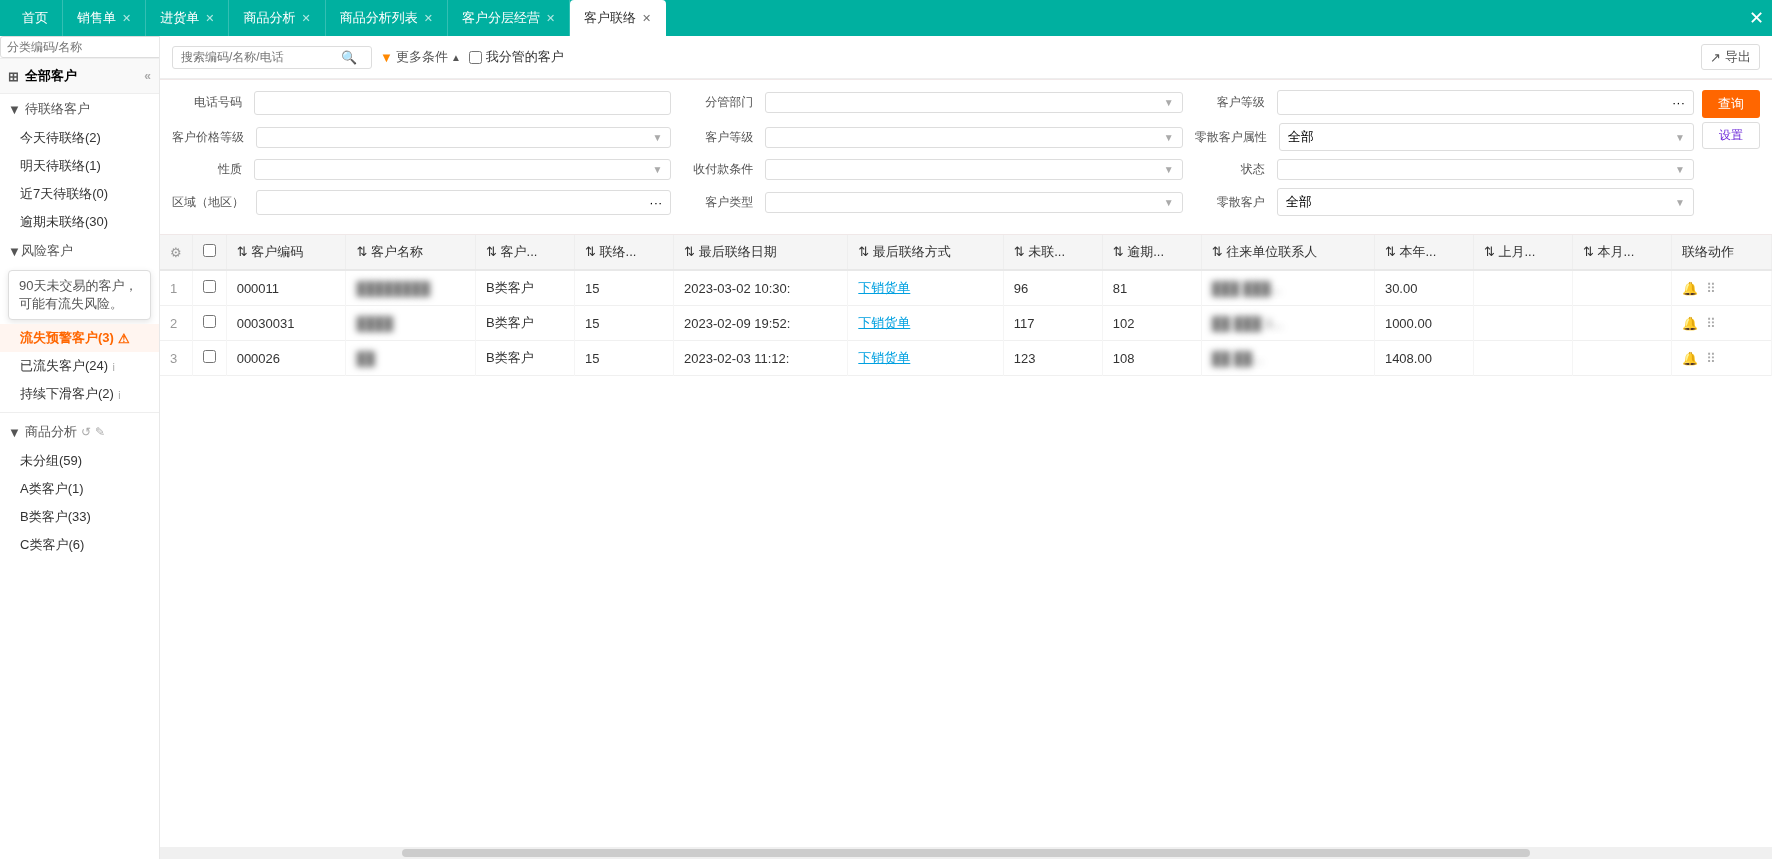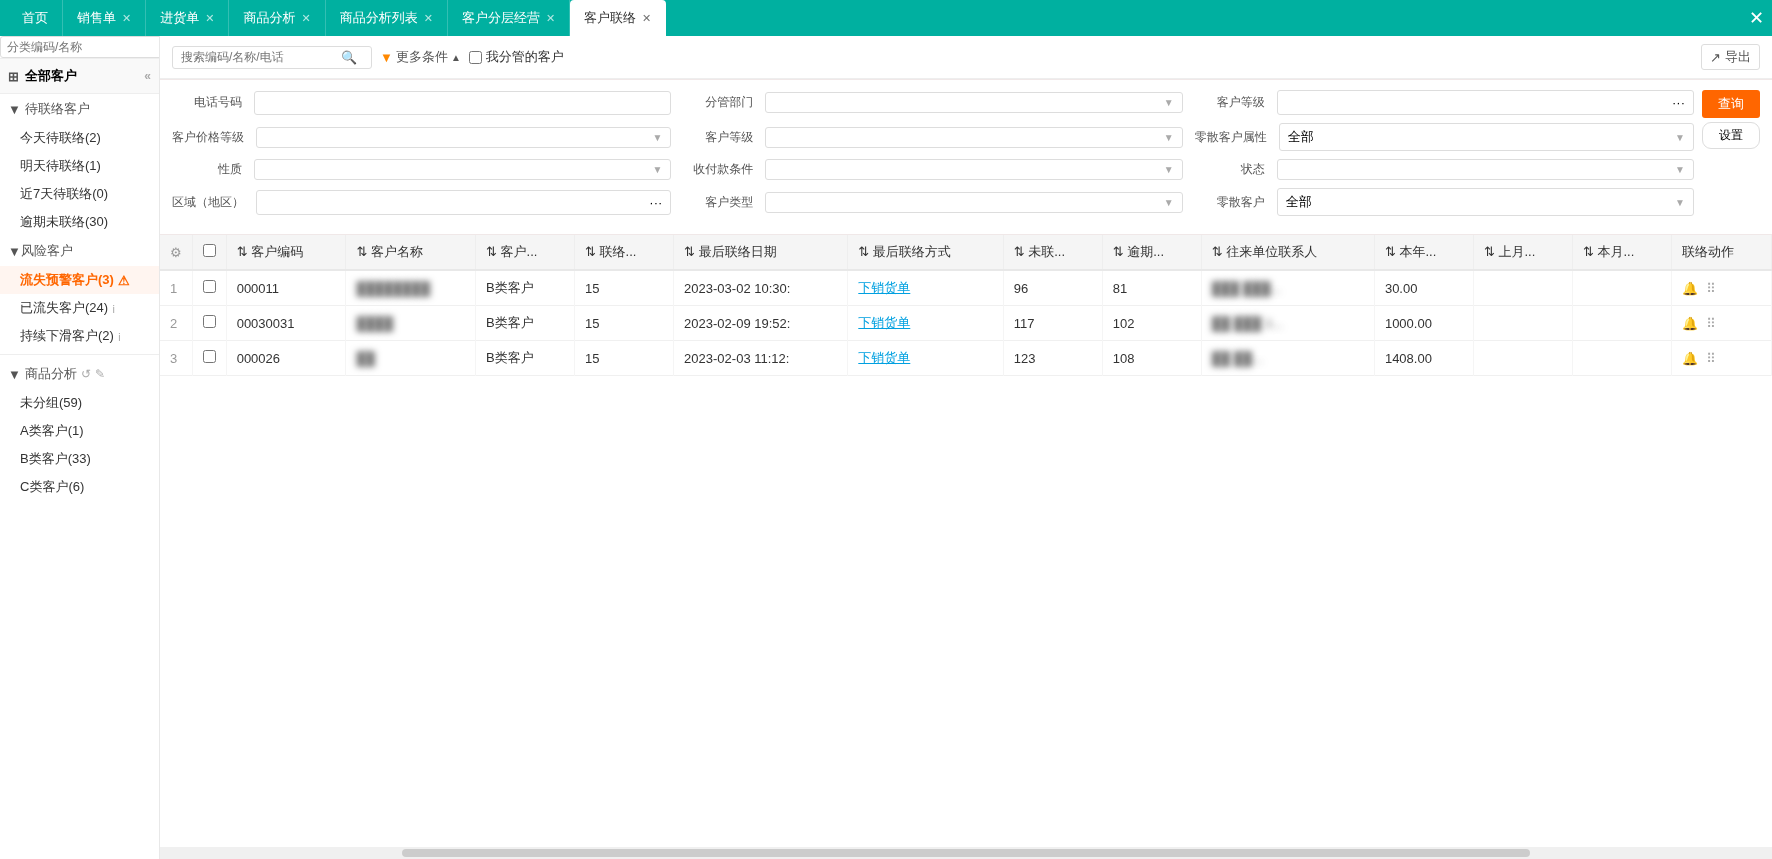--- a/index.html
+++ b/index.html
@@ -48,21 +48,21 @@
 
     
     .filter-panel { background: #fff; border: 1px solid #f0e8e8; border-left: none; border-right: none; padding: 10px 12px; }
     .filter-row { display: flex; align-items: center; margin-bottom: 8px; gap: 12px; }
     .filter-field { display: flex; align-items: center; flex: 1; gap: 12px; }
     .filter-label { color: #555; font-size: 12px; white-space: nowrap; min-width: 70px; text-align: right; }
     .filter-input { border: 1px solid #ddd; border-radius: 3px; padding: 4px 8px; font-size: 12px; flex: 1; outline: none; }
     .filter-select { display: flex; align-items: center; border: 1px solid #ddd; border-radius: 3px; padding: 4px 8px; font-size: 12px; flex: 1; cursor: pointer; justify-content: space-between; }
     .filter-select .chevron { color: #aaa; font-size: 10px; }
     .query-btn { background: #ff6600; color: #fff; border: none; border-radius: 3px; padding: 5px 16px; font-size: 13px; cursor: pointer; }
-    .settings-btn { background: #fff; color: #000000; border: 1px solid #ddd; border-radius: 9px; padding: 4px 10px; font-size: 12px; cursor: pointer; }
+    .settings-btn { background: #fff; color: #6d28d9; border: 1px solid #ddd; border-radius: 3px; padding: 4px 10px; font-size: 12px; cursor: pointer; }
     .filter-buttons { display: flex; flex-direction: column; gap: 4px; }
 
     
     .table-area { flex: 1; overflow: auto; background: #fff; }
     table { width: 100%; border-collapse: collapse; font-size: 12px; }
     thead tr { background: #f5f5f5; border-bottom: 2px solid #e8e8e8; }
     thead th { padding: 8px 10px; text-align: left; color: #333; font-weight: normal; white-space: nowrap; border-right: 1px solid #eee; }
     tbody tr { border-bottom: 1px solid #f0f0f0; }
     tbody td { padding: 8px 10px; color: #333; white-space: nowrap; border-right: 1px solid #f5f5f5; }
     .link-text { color: #00a0e0; cursor: pointer; text-decoration: underline; }
@@ -143,20 +143,23 @@
     <div class="sidebar-item">
       <span>近7天待联络(0)</span>
     </div>
     <div class="sidebar-item">
       <span>逾期未联络(30)</span>
     </div>
 
     <div class="sidebar-group2-title">
       <span class="arrow">▼</span>
       <span>风险客户</span>
+    </div>
+    <div class="tooltip-box">
+      <span>90天未交易的客户，可能有流失风险。</span>
     </div>
     <div class="sidebar-item active">
       <span>流失预警客户(3)</span>
       <span style="color:#ff6600; margin-left:4px;">⚠</span>
     </div>
     <div class="sidebar-item">
       <span>已流失客户(24)</span>
       <span style="color:#aaa; margin-left:4px; font-size:11px;">ℹ</span>
     </div>
     <div class="sidebar-item">

